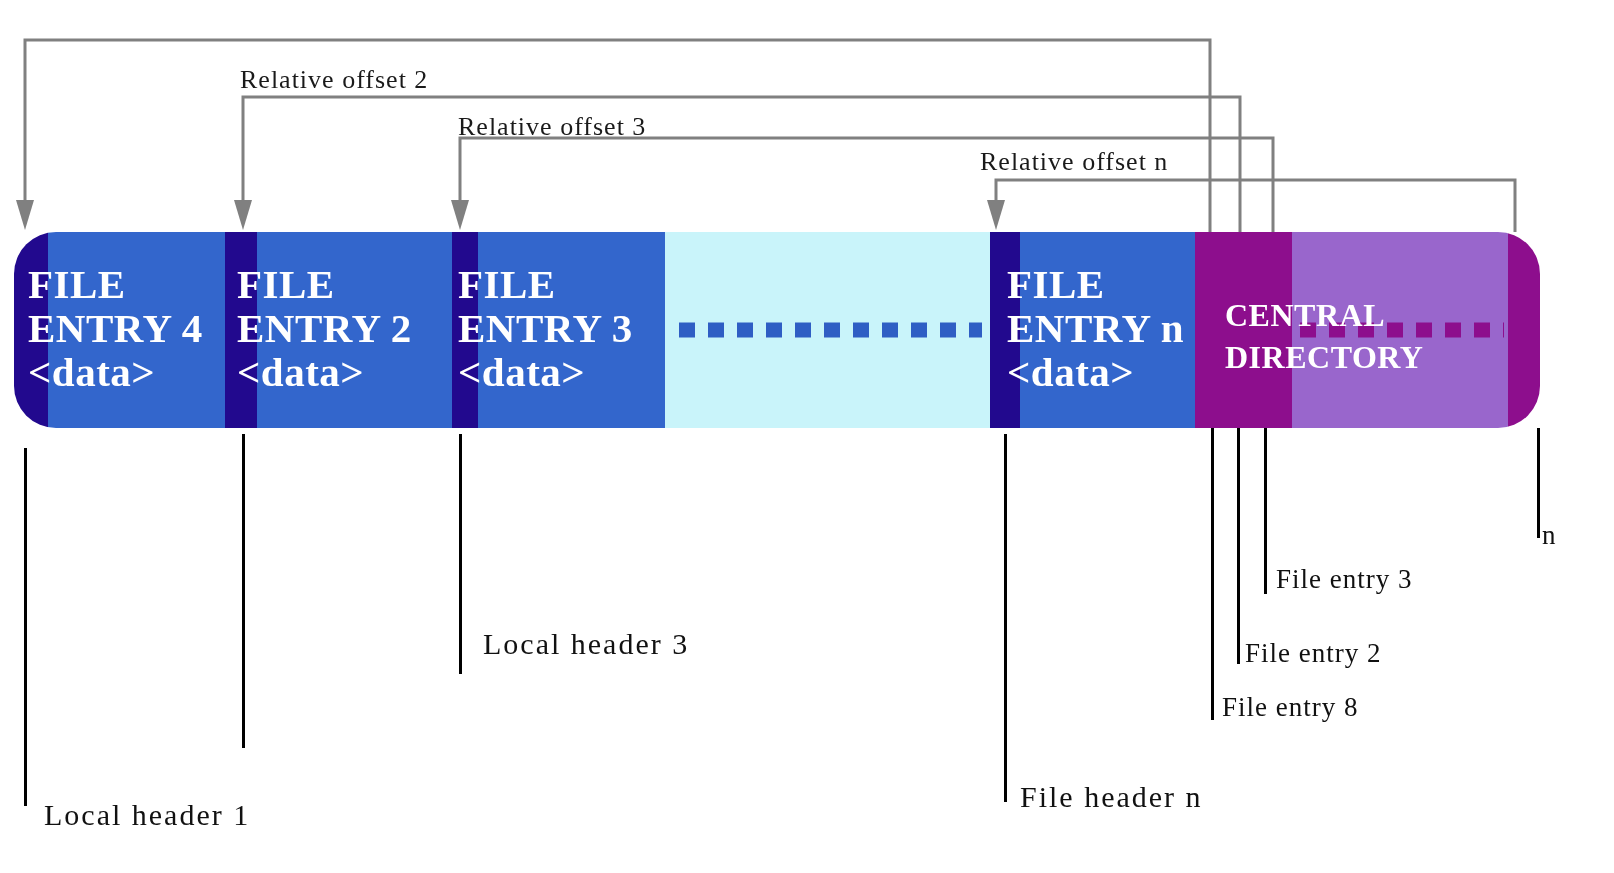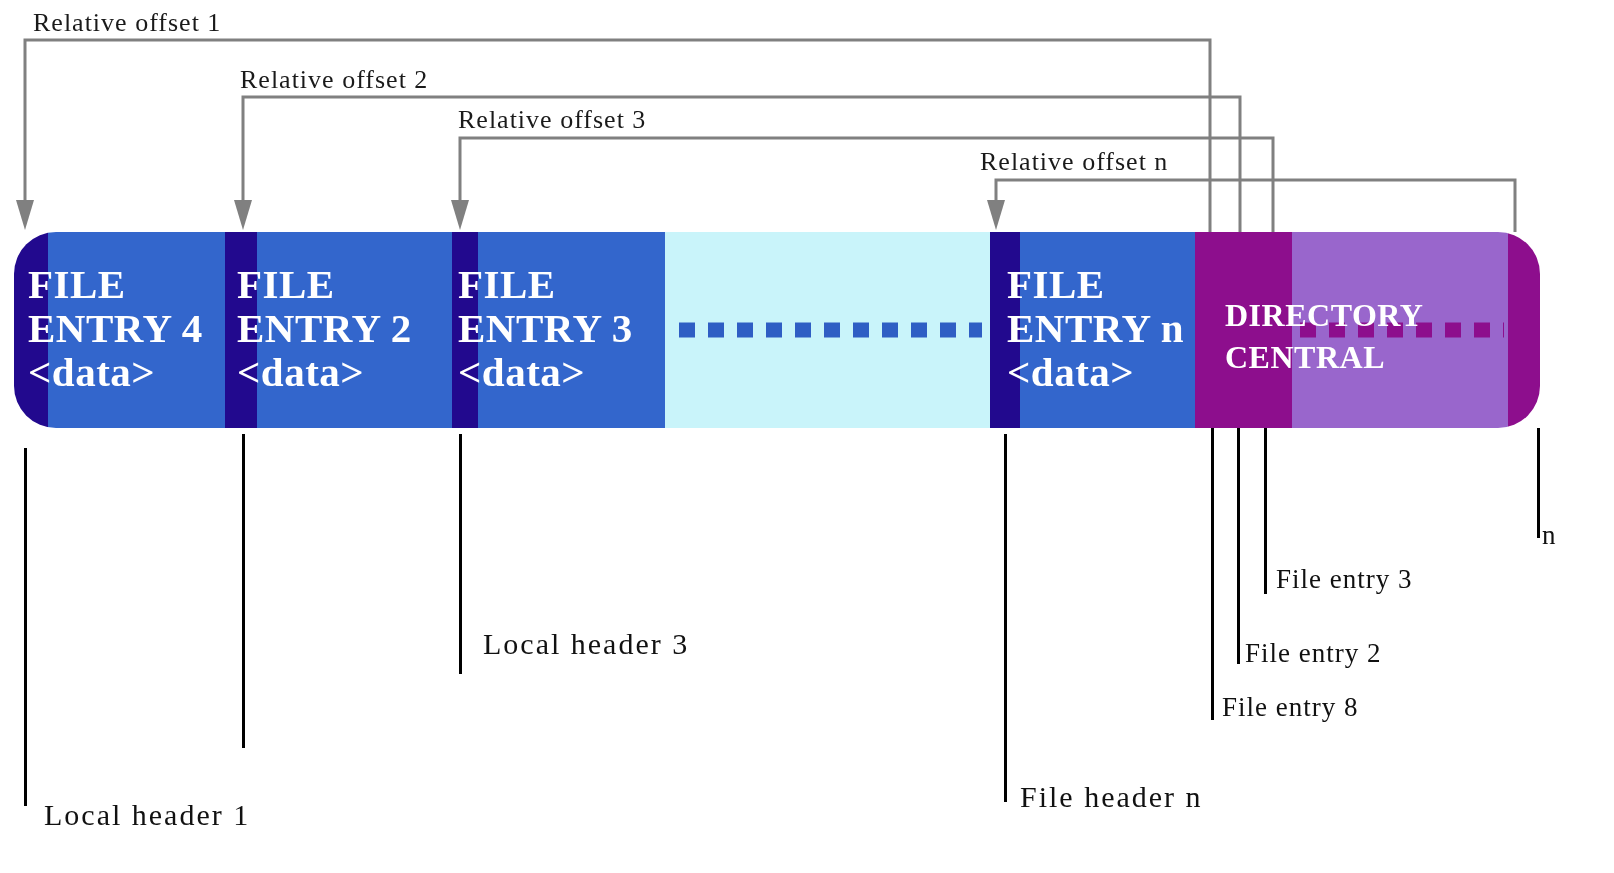--- a/index.html
+++ b/index.html
@@ -107,23 +107,22 @@
     <g>
       <path class="arrow-path" d="M 460 202 L 460 138 L 1273 138 L 1273 232"></path>
       <polygon class="arrow-head" points="451,200 469,200 460,230"></polygon>
     </g>
     <g>
       <path class="arrow-path" d="M 996 202 L 996 180 L 1515 180 L 1515 232"></path>
       <polygon class="arrow-head" points="987,200 1005,200 996,230"></polygon>
     </g>
   </svg>
 
-  <div class="toplabel" style="left:33px; top:8px">Relative offset 1</div>
   <div class="toplabel" style="left:240px; top:65px">Relative offset 2</div>
-  <div class="toplabel" style="left:458px; top:105px">Relative offset 3</div>
+  <div class="toplabel" style="left:458px; top:112px">Relative offset 3</div>
   <div class="toplabel" style="left:980px; top:147px">Relative offset n</div>
 
   <div class="bar">
     <div class="seg navy" style="width:34px"></div>
     <div class="seg blue" style="width:177px"></div>
     <div class="seg navy" style="width:32px"></div>
     <div class="seg blue" style="width:195px"></div>
     <div class="seg navy" style="width:26px"></div>
     <div class="seg blue" style="width:187px"></div>
     <div class="seg cyan" style="width:325px">
@@ -152,22 +151,22 @@
       <div>ENTRY 3</div>
       <div class="data">&lt;data&gt;</div>
     </div>
     <div class="entry-text" style="left:993px; width:201px">
       <div>FILE</div>
       <div>ENTRY n</div>
       <div class="data">&lt;data&gt;</div>
     </div>
 
     <div class="cd-text">
+      <div>CENTRAL</div>
       <div>DIRECTORY</div>
-      <div>CENTRAL</div>
     </div>
   </div>
 
   <div class="vline" style="left:24px;   top:448px; height:358px"></div>
   <div class="vline" style="left:242px;  top:434px; height:314px"></div>
   <div class="vline" style="left:459px;  top:434px; height:240px"></div>
   <div class="vline" style="left:1004px; top:434px; height:368px"></div>
   <div class="vline" style="left:1211px; top:428px; height:292px"></div>
   <div class="vline" style="left:1237px; top:428px; height:236px"></div>
   <div class="vline" style="left:1264px; top:428px; height:166px"></div>

